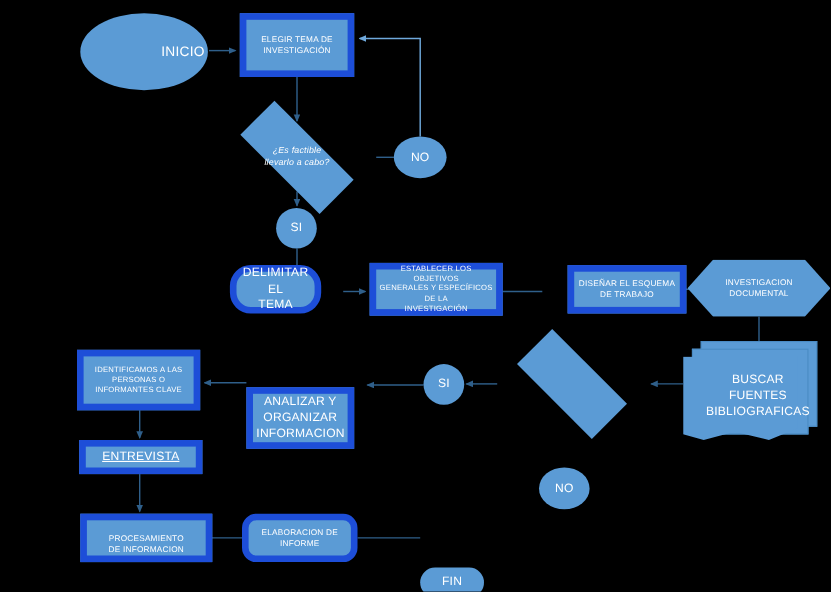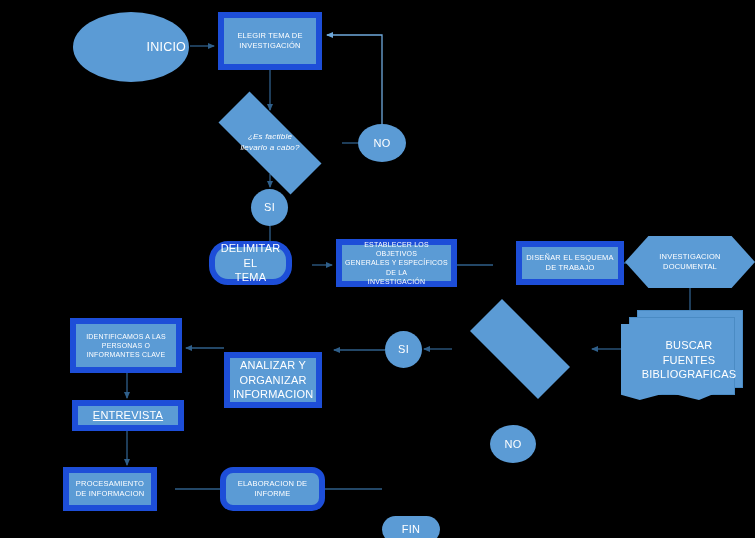--- a/index.html
+++ b/index.html
@@ -222,21 +222,21 @@
   <div class="node rect" style="left:70px;top:318px;width:112px;height:55px;">
     <span class="lbl t-tiny">IDENTIFICAMOS A LAS
 PERSONAS O
 INFORMANTES CLAVE</span>
   </div>
 
   <div class="node rect" style="left:72px;top:400px;width:112px;height:31px;text-decoration:underline;">
     <span class="lbl t-med">ENTREVISTA</span>
   </div>
 
-  <div class="node rect" style="left:63px;top:467px;width:94px;height:44px;">
+  <div class="node rect" style="left:73px;top:467px;width:120px;height:44px;align-items:flex-end;">
     <span class="lbl t-small">PROCESAMIENTO
 DE INFORMACION</span>
   </div>
 
   <div class="node rect" style="left:220px;top:467px;width:105px;height:44px;border-radius:13px;">
     <span class="lbl t-small">ELABORACION DE
 INFORME</span>
   </div>
 
   <div class="node stadium" style="left:382px;top:477px;width:58px;height:27px;">

